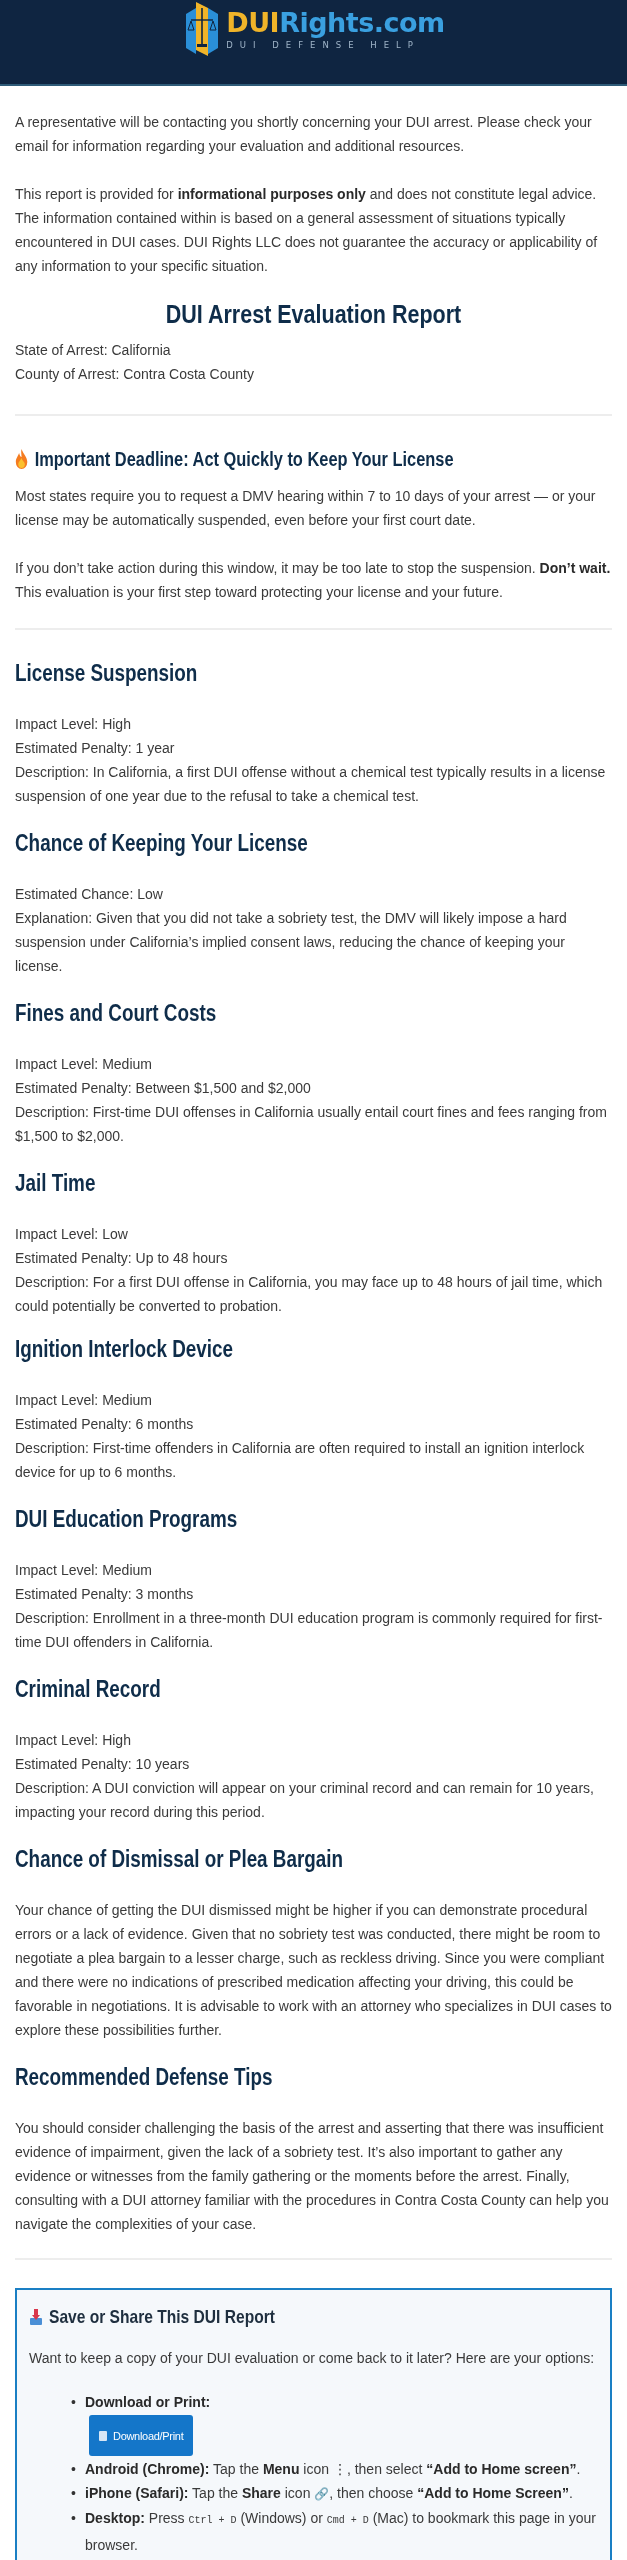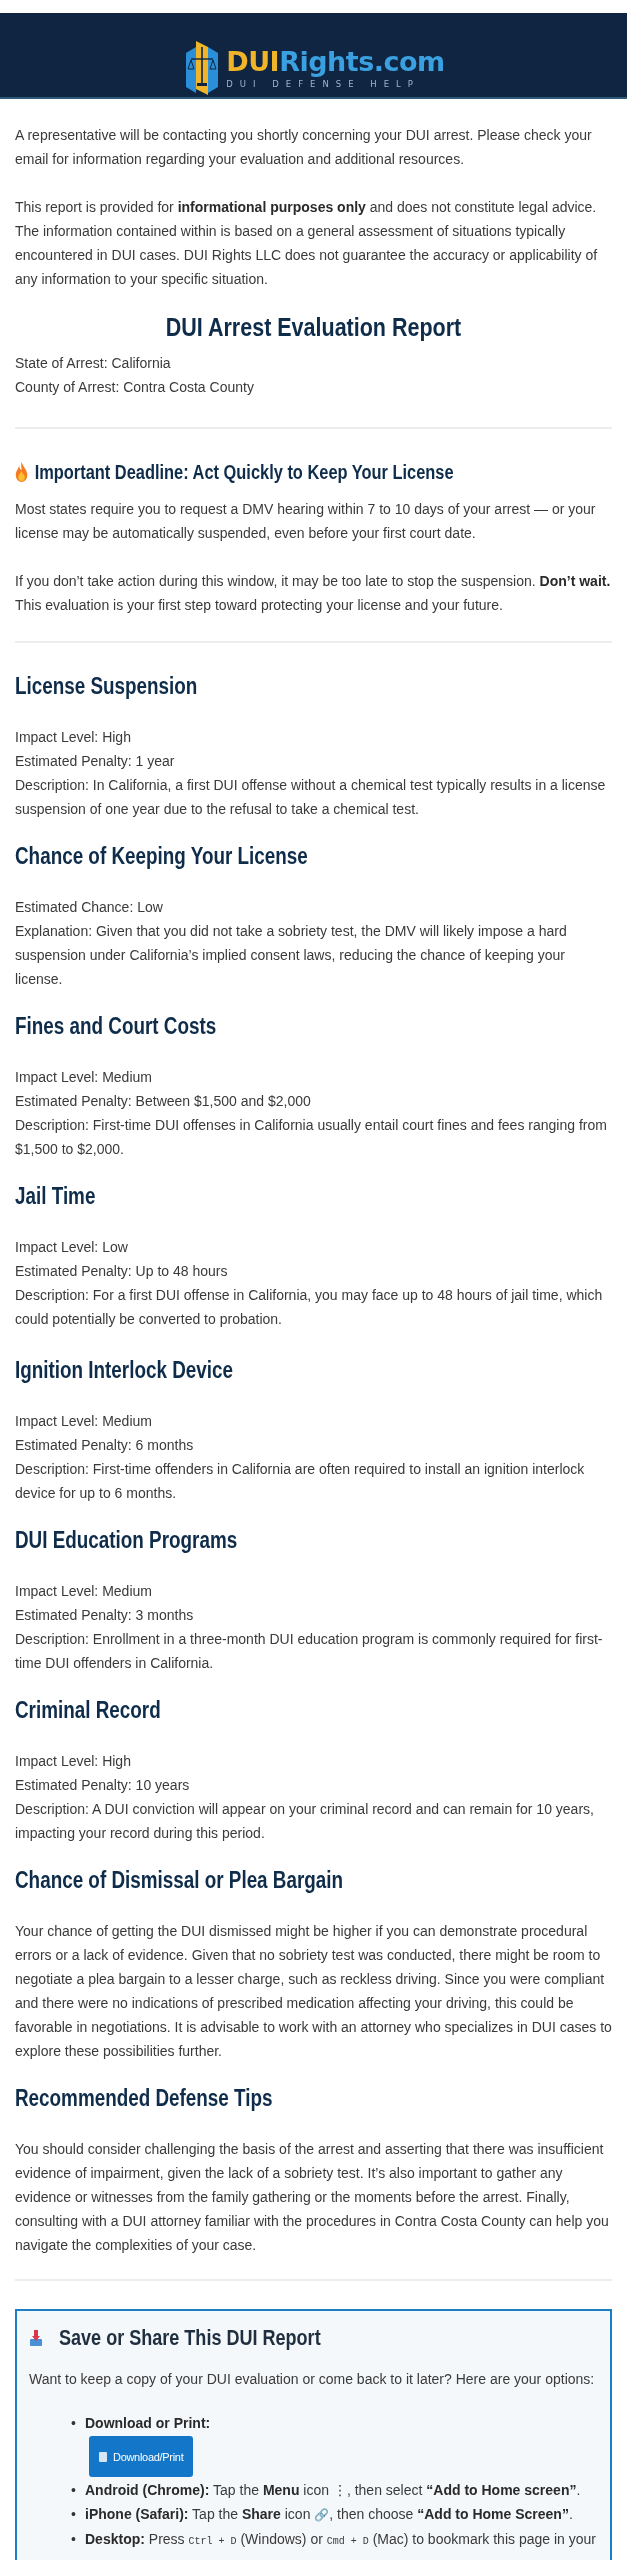--- a/index.html
+++ b/index.html
@@ -8,23 +8,22 @@
       font-family: "Liberation Sans", sans-serif;
       color: #3a3a3a;
       font-size: 14px;
       line-height: 24px;
     }
     .header {
       height: 86px;
       background: #0f2541;
       border-bottom: 2px solid #2e5b78;
       display: flex;
-      align-items: flex-end;
+      align-items: flex-start;
       justify-content: center;
-      margin-top: 13px;
     }
     .logo { display: flex; align-items: center; gap: 4px; }
     .logo-mark { width: 40px; height: 58px; }
     .logo-text { display: flex; flex-direction: column; }
     .logo-word { font-family: "DejaVu Sans", sans-serif; font-weight: bold; font-size: 27px; line-height: 30px; letter-spacing: -0.5px; }
     .logo-dui { color: #f0b429; }
     .logo-rights { color: #3aa0e0; }
     .logo-tag { font-family: "DejaVu Sans", sans-serif; font-size: 8.5px; color: #9fb4c8; letter-spacing: 7px; line-height: 12px; margin-top: 1px; }
 
     .content { padding: 0 15px; }
@@ -60,21 +59,21 @@
 
     .section { padding-top: 0; }
     .section .heading { margin-bottom: 24px; }
     .section .line { line-height: 24px; }
 
     .save-box {
       border: 2px solid #1a7fc4;
       background: #f5f8fb;
       padding: 14px 12px 20px 12px;
     }
-    .save-title { display: flex; align-items: center; gap: 16px; color: #1f2f3f; font-size: 22px; line-height: 26px; }
+    .save-title { display: flex; align-items: center; gap: 6px; color: #1f2f3f; font-size: 19px; line-height: 26px; }
     .save-title .t { transform-origin: left center; transform: scaleX(0.82); white-space: nowrap; }
     .inbox-icon { width: 14px; height: 18px; }
     .save-intro { margin-top: 16px; }
     .save-list { margin-top: 20px; padding-left: 56px; list-style: none; }
     .save-list li { position: relative; line-height: 24px; }
     .save-list li::before { content: "•"; position: absolute; left: -14px; color: #333; }
     .dl-btn {
       display: inline-flex; align-items: center; gap: 6px;
       background: #1476c9; color: #fff; border: 0; border-radius: 3px;
       height: 41px; padding: 0 10px; margin: 1px 0 1px 4px;
@@ -156,21 +155,21 @@
     <div class="line">Description: First-time DUI offenses in California usually entail court fines and fees ranging from $1,500 to $2,000.</div>
   </section>
 
   <section class="section" style="margin-top:20px;">
     <h2 class="heading">Jail Time</h2>
     <div class="line">Impact Level: Low</div>
     <div class="line">Estimated Penalty: Up to 48 hours</div>
     <div class="line">Description: For a first DUI offense in California, you may face up to 48 hours of jail time, which could potentially be converted to probation.</div>
   </section>
 
-  <section class="section" style="margin-top:24px;">
+  <section class="section" style="margin-top:16px;">
     <h2 class="heading">Ignition Interlock Device</h2>
     <div class="line">Impact Level: Medium</div>
     <div class="line">Estimated Penalty: 6 months</div>
     <div class="line">Description: First-time offenders in California are often required to install an ignition interlock device for up to 6 months.</div>
   </section>
 
   <section class="section" style="margin-top:20px;">
     <h2 class="heading">DUI Education Programs</h2>
     <div class="line">Impact Level: Medium</div>
     <div class="line">Estimated Penalty: 3 months</div>

